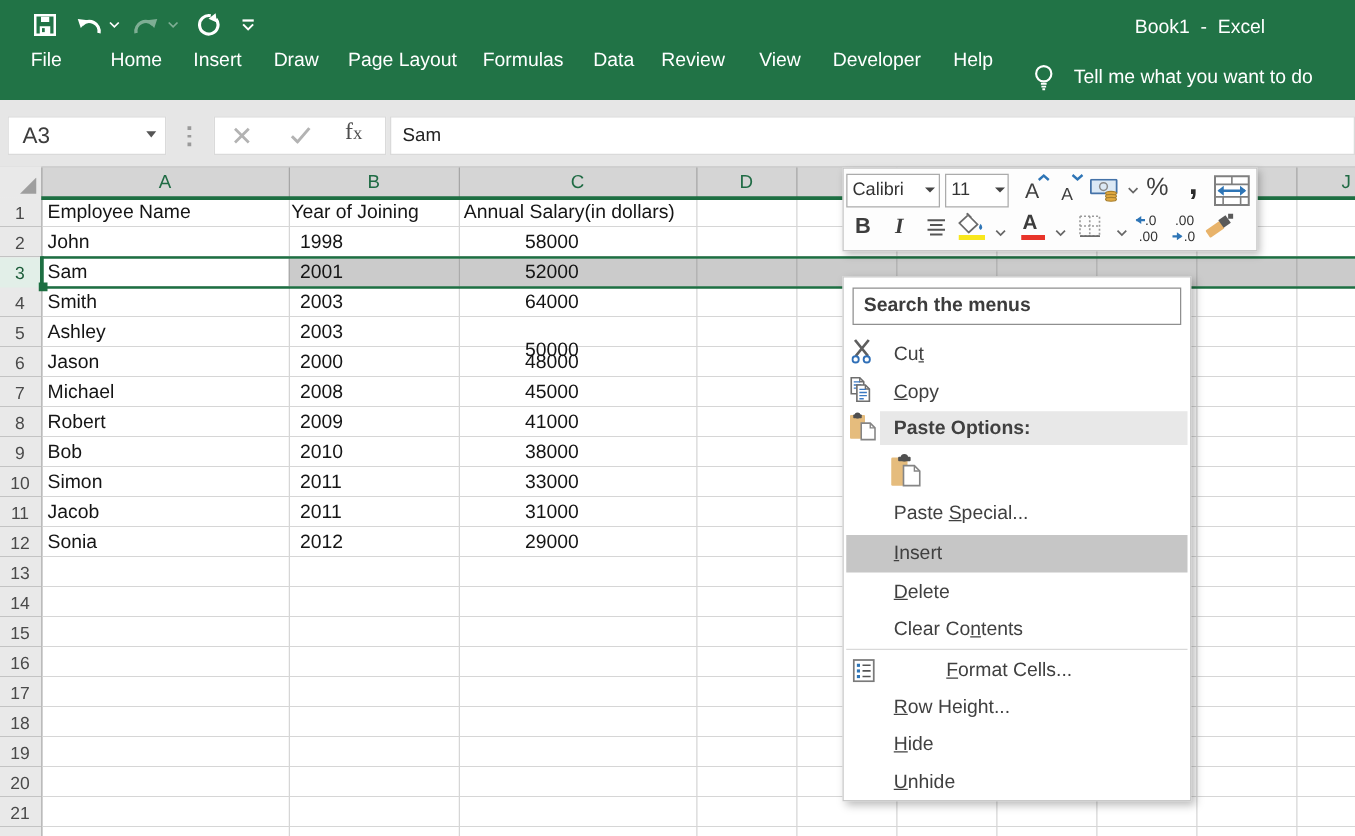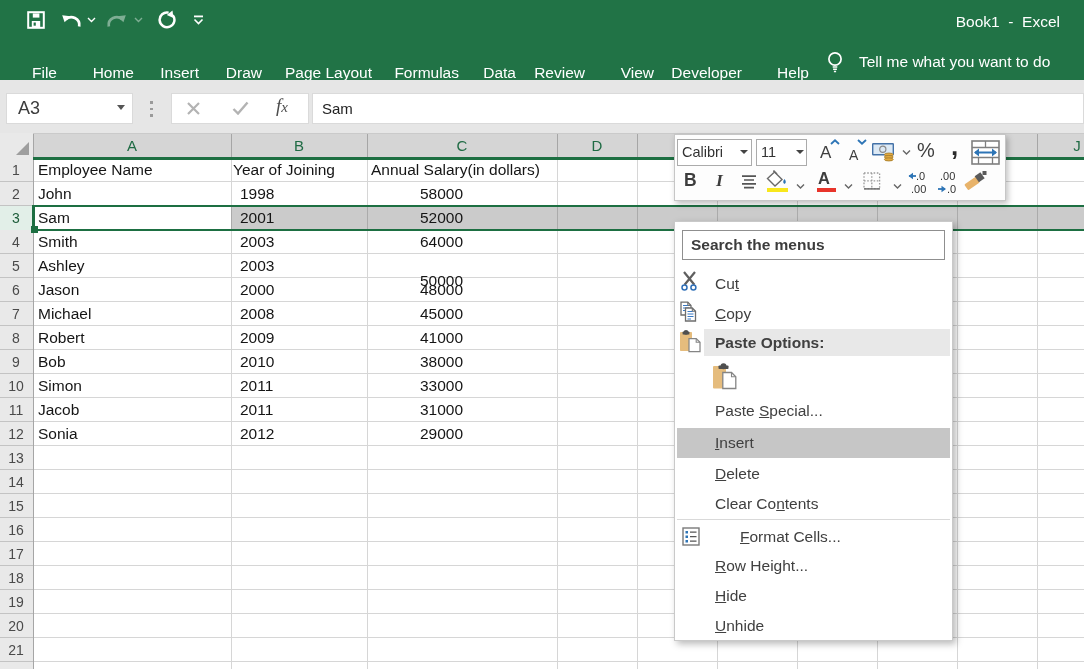--- a/index.html
+++ b/index.html
@@ -1,17 +1,17 @@
 <!DOCTYPE html>
 <html><head><meta charset="utf-8"><style>
 *{margin:0;padding:0;box-sizing:border-box}
 html,body{width:1084px;height:669px;overflow:hidden}
 body{font-family:"Liberation Sans",sans-serif;position:relative;background:#fff}
 .a{position:absolute}
-.tab{position:absolute;top:64px;height:18px;color:#fff;font-size:15.5px;text-align:right;white-space:nowrap}
+.tab{position:absolute;top:40px;height:18px;color:#fff;font-size:15.5px;text-align:center;white-space:nowrap}
 .cell{position:absolute;height:24px;line-height:24px;font-size:15.5px;color:#151515;white-space:nowrap}
 .num{text-align:left}
 .rh{position:absolute;left:0;width:32px;height:24px;line-height:24px;font-size:14px;color:#4a4a4a;text-align:center}
 .cl{position:absolute;top:133px;width:60px;height:24px;line-height:25px;font-size:15px;color:#1f6b44;text-align:center}
 .mi{position:absolute;left:40px;height:30px;line-height:30px;font-size:15.5px;color:#404040;white-space:nowrap}
 u{text-decoration:underline}
 </style></head><body>
 <div class="a" style="left:0;top:0;width:1084px;height:80px;background:#217346"></div>
 <svg class="a" style="left:27px;top:11px" width="18" height="18" viewBox="0 0 18 18">
 <rect x="1.2" y="1.2" width="15.6" height="15.6" fill="none" stroke="#fff" stroke-width="2"></rect>
@@ -34,21 +34,21 @@
 <path d="M1,1 L4.5,4.5 L8,1" fill="none" stroke="#fff" stroke-width="1.4"></path>
   </svg>
 <svg class="a" style="left:156px;top:10px" width="20" height="20" viewBox="0 0 20 20">
 <path d="M12.6,2.6 A7.4,7.4 0 1 0 16.8,5.2" fill="none" stroke="#fff" stroke-width="2.5"></path>
 <path d="M16.5,0.5 L17.5,8 L10.8,5 Z" fill="#fff"></path>
 </svg>
 <svg class="a" style="left:193px;top:15px" width="11" height="10" viewBox="0 0 11 10">
 <rect x="1" y="0.5" width="9" height="1.8" fill="#fff"></rect>
 <path d="M1.5,4.5 L5.5,8.5 L9.5,4.5" fill="none" stroke="#fff" stroke-width="1.6"></path>
 </svg>
-<div class="a" style="left:860px;top:13px;width:200px;text-align:right;color:#fff;font-size:15.5px">Book1&nbsp; -&nbsp; Excel</div>
+<div class="a" style="left:860px;top:13px;width:200px;text-align:center;color:#fff;font-size:15.5px">Book1&nbsp; -&nbsp; Excel</div>
 <div class="tab" style="left:17px;width:40px">File</div>
 <div class="tab" style="left:84px;width:50px">Home</div>
 <div class="tab" style="left:149px;width:50px">Insert</div>
 <div class="tab" style="left:212px;width:50px">Draw</div>
 <div class="tab" style="left:272px;width:100px">Page Layout</div>
 <div class="tab" style="left:378px;width:81px">Formulas</div>
 <div class="tab" style="left:466px;width:50px">Data</div>
 <div class="tab" style="left:524px;width:61px">Review</div>
 <div class="tab" style="left:594px;width:60px">View</div>
 <div class="tab" style="left:661px;width:81px">Developer</div>
@@ -65,21 +65,21 @@
 <div class="a" style="left:150px;top:101px;width:2.6px;height:2.6px;background:#9a9a9a"></div>
 <div class="a" style="left:150px;top:107.5px;width:2.6px;height:2.6px;background:#9a9a9a"></div>
 <div class="a" style="left:150px;top:114px;width:2.6px;height:2.6px;background:#9a9a9a"></div>
 <div class="a" style="left:171px;top:93px;width:138px;height:31px;background:#fff;border:1px solid #dadada"></div>
 <svg class="a" style="left:186px;top:101px" width="15" height="15" viewBox="0 0 15 15">
 <path d="M2,2 L13,13 M13,2 L2,13" stroke="#b3b3b3" stroke-width="2.2" fill="none"></path>
   </svg>
 <svg class="a" style="left:232px;top:101px" width="17" height="14" viewBox="0 0 17 14">
 <path d="M1.5,8 L6,12.5 L15.5,1.5" stroke="#b3b3b3" stroke-width="2.4" fill="none"></path>
   </svg>
-<div class="a" style="left:276px;top:95px;font-family:'Liberation Serif',serif;font-style:italic;font-size:19px;color:#4d4d4d">f<span style="font-size:15px">x</span></div>
+<div class="a" style="left:276px;top:95px;font-family:'Liberation Serif',serif;font-size:19px;color:#4d4d4d">f<span style="font-size:15px">x</span></div>
 <div class="a" style="left:312px;top:93px;width:772px;height:31px;background:#fff;border:1px solid #dadada"></div>
 <div class="a" style="left:322px;top:94px;height:29px;line-height:29px;font-size:15px;color:#222">Sam</div>
 <div class="a" style="left:0;top:133px;width:1084px;height:24.5px;background:#d5d5d5;border-top:1px solid #cacaca"></div>
 <div class="a" style="left:0;top:133px;width:33px;height:24.5px;background:#e9e9e9"></div>
 <svg class="a" style="left:15px;top:142px" width="15" height="14" viewBox="0 0 15 14">
 <path d="M14,0 L14,13 L1,13 Z" fill="#9e9e9e"></path>
   </svg>
 <div class="a" style="left:33px;top:134px;width:1px;height:23.5px;background:#a6a6a6"></div>
 <div class="a" style="left:230.5px;top:134px;width:1px;height:23.5px;background:#a6a6a6"></div>
 <div class="a" style="left:366.5px;top:134px;width:1px;height:23.5px;background:#a6a6a6"></div>
@@ -269,21 +269,21 @@
 <div class="a" style="left:704px;top:329px;width:246px;height:27px;background:#e8e8e8"></div>
 <div class="a" style="left:677px;top:428px;width:273px;height:30px;background:#c6c6c6"></div>
 <div class="a" style="left:677px;top:519px;width:273px;height:1px;background:#d9d9d9"></div>
 <div class="mi" style="left:715px;top:269px;height:30px;line-height:30px">Cu<u>t</u></div>
 <div class="mi" style="left:715px;top:299px;height:30px;line-height:30px"><u>C</u>opy</div>
 <div class="mi" style="left:715px;top:329px;height:27px;line-height:27px"><b>Paste Options:</b></div>
 <div class="mi" style="left:715px;top:396px;height:30px;line-height:30px">Paste <u>S</u>pecial...</div>
 <div class="mi" style="left:715px;top:428px;height:30px;line-height:30px"><u>I</u>nsert</div>
 <div class="mi" style="left:715px;top:459px;height:30px;line-height:30px"><u>D</u>elete</div>
 <div class="mi" style="left:715px;top:489px;height:30px;line-height:30px">Clear Co<u>n</u>tents</div>
-<div class="mi" style="left:740px;top:522px;height:30px;line-height:30px"><u>F</u>ormat Cells...</div>
+<div class="mi" style="left:757px;top:522px;height:30px;line-height:30px"><u>F</u>ormat Cells...</div>
 <div class="mi" style="left:715px;top:551px;height:30px;line-height:30px"><u>R</u>ow Height...</div>
 <div class="mi" style="left:715px;top:581px;height:30px;line-height:30px"><u>H</u>ide</div>
 <div class="mi" style="left:715px;top:611px;height:30px;line-height:30px"><u>U</u>nhide</div>
 <svg class="a" style="left:681px;top:271px" width="17" height="21" viewBox="0 0 17 21">
 <path d="M3,1 L13.4,13.8 M14,1 L3.6,13.8" stroke="#5f5f5f" stroke-width="2.2" fill="none"></path>
 <circle cx="3.5" cy="16.5" r="2.5" fill="none" stroke="#2f6fb7" stroke-width="1.5"></circle>
 <circle cx="12.4" cy="16.5" r="2.5" fill="none" stroke="#2f6fb7" stroke-width="1.5"></circle>
 </svg>
 <svg class="a" style="left:680px;top:301px" width="19" height="22" viewBox="0 0 19 22">
 <path d="M1,1.2 H7.8 L11,4.4 V14 H1 Z" fill="#fff" stroke="#6e6e6e" stroke-width="1.3"></path>

